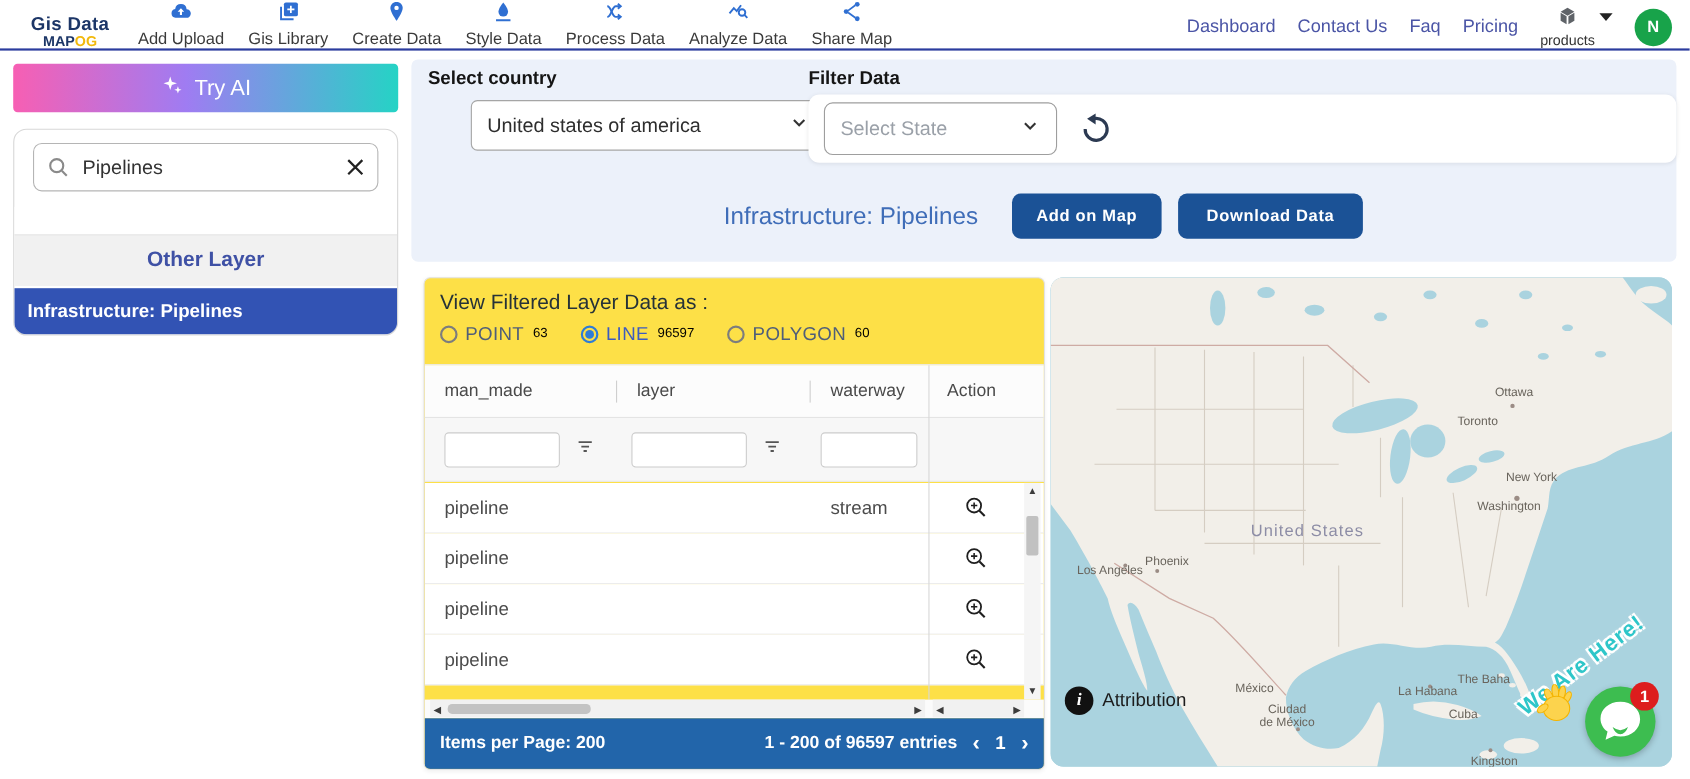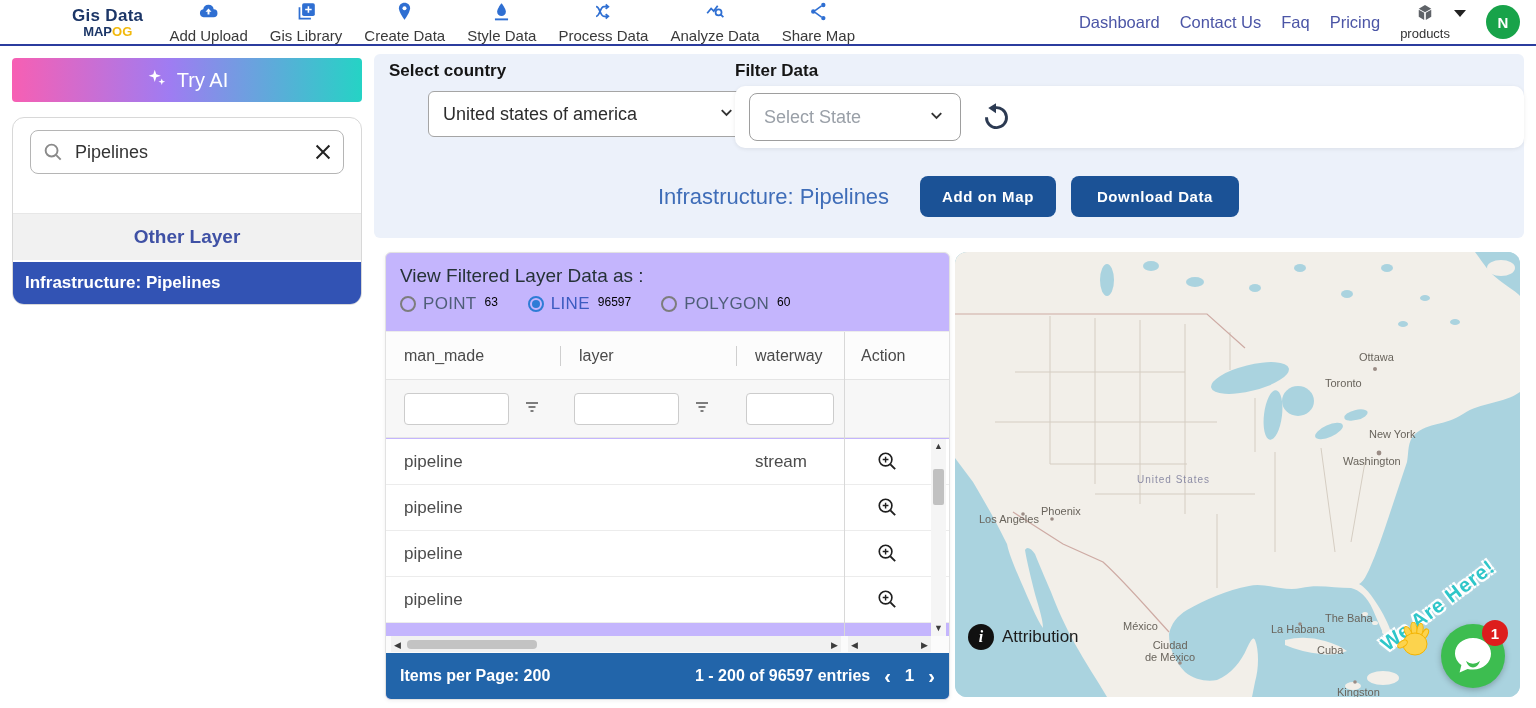--- a/index.html
+++ b/index.html
@@ -1,21 +1,21 @@
 <!DOCTYPE html>
 <html><head>
 <meta charset="utf-8">
 <style>
   * { box-sizing: border-box; margin: 0; padding: 0; }
   html,body { width:1536px; height:708px; overflow:hidden; background:#fff;
     font-family:"Liberation Sans","DejaVu Sans",sans-serif; }
 
   
   .navbar{ position:absolute; left:0; top:0; width:1536px; height:46px;
-    background:#fff; border-bottom:2px solid #2b3c9e; display:flex; align-items:center; z-index:30;padding-left:44px;}
+    background:#fff; border-bottom:2px solid #2b3c9e; display:flex; align-items:flex-end; z-index:30;}
   .brand{ margin-left:28px; text-align:center; line-height:1; }
   .brand .l1{ font-size:17px; font-weight:bold; color:#1c3667; letter-spacing:.3px;}
   .brand .l2{ font-size:13px; font-weight:bold; margin-top:1px;}
   .brand .l2 .map{ color:#1c3667; } .brand .l2 .og{ color:#f2b90d; }
   .nav-items{ display:flex; margin-left:26px; gap:22px; }
   .nav-item{ display:flex; flex-direction:column; align-items:center; gap:1px; cursor:pointer;}
   .nav-item svg{ width:21px; height:21px; }
   .nav-item .lbl{ font-size:15px; color:#3a3a3a; }
   .nav-right{ margin-left:auto; display:flex; align-items:center; gap:20px; margin-right:16px;}
   .nav-link{ color:#4b55a6; font-size:16.5px; cursor:pointer;}
@@ -52,21 +52,21 @@
   .selbox .stext{ font-size:18px; color:#2d2d2d; flex:1;}
   .selbox .stext.ph{ color:#9aa0a8;}
   .filter-card{ position:absolute; left:361px; top:32px; right:0; height:62px; background:#fff; border-radius:10px;
     box-shadow:0 1px 4px rgba(0,0,0,.08);}
   .reset-btn{ position:absolute; left:246px; top:16px; cursor:pointer;}
   .layer-title{ position:absolute; left:284px; top:130px; font-size:22px; color:#3f6db8;}
   .blue-btn{ position:absolute; top:122px; height:41px; background:#1b5296; color:#fff; border:none; border-radius:8px;
     font-size:15px; font-weight:bold; letter-spacing:.6px; cursor:pointer; font-family:inherit;}
 
   
-  .table-card{ position:absolute; left:385px; top:252px; width:565px; height:448px; background:#c4b5fd;
+  .table-card{ position:absolute; left:385px; top:252px; width:565px; height:448px; background:#fde047;
     border:1px solid #e2e2e2; border-radius:6px; box-shadow:0 1px 4px rgba(0,0,0,.06); overflow:hidden;}
   .tc-head{ padding:12px 14px 0 14px;}
   .view-lbl{ font-size:19px; color:#263238;}
   .radio-row{ display:flex; gap:30px; margin-top:7px; align-items:center;}
   .ropt{ display:flex; align-items:center; gap:7px; cursor:pointer;}
   .radio{ width:16px; height:16px; border:2px solid #7d7d7d; border-radius:50%; position:relative;}
   .radio.on{ border-color:#2e7cd6;}
   .radio.on::after{ content:''; position:absolute; inset:2px; background:#2e7cd6; border-radius:50%;}
   .ropt .rlbl{ font-size:17px; color:#4f5e79; letter-spacing:.3px;}
   .ropt.sel .rlbl{ color:#3c5bc0;}
@@ -97,21 +97,21 @@
   .tfoot{ position:absolute; left:0; right:0; bottom:0; height:46px; background:#2265aa; color:#fff;
     display:flex; align-items:center; padding:0 14px; font-size:16px; font-weight:bold;}
   .tfoot .pag{ margin-left:auto; display:flex; align-items:center; gap:14px;}
   .pchev{ font-size:20px; cursor:pointer; font-weight:bold; line-height:1;}
   .pnum{ font-size:17px;}
 
   
   .map-card{ position:absolute; left:955px; top:252px; width:565px; height:445px; border-radius:12px;
     overflow:hidden; background:#aad3df;}
   .map-label{ position:absolute; font-size:11px; color:#69645c; white-space:pre-line; text-align:center; pointer-events:none;}
-  .map-label.country{ font-size:10px; color:#8d8da6; letter-spacing:1px;}
+  .map-label.country{ font-size:15px; color:#8d8da6; letter-spacing:1px;}
   .notice{ position:absolute; left:22px; top:16px; width:422px; height:46px; background:#fff; border-radius:14px;
     display:flex; align-items:center; justify-content:center; gap:7px; color:#3a5ba9; font-size:17px;
     box-shadow:0 1px 3px rgba(0,0,0,.15);}
   .attrib{ position:absolute; left:13px; top:372px; display:flex; align-items:center; gap:8px; cursor:pointer;}
   .attrib .icirc{ width:26px; height:26px; border-radius:50%; background:#111; color:#fff;
     display:flex; align-items:center; justify-content:center; font-family:"Liberation Serif",serif;
     font-style:italic; font-weight:bold; font-size:16px;}
   .attrib .atxt{ font-size:17px; color:#1c1c1c;}
   .ribbon{ position:absolute; right:-18px; top:342px; width:200px; transform:rotate(-37deg);
     font-size:20px; font-weight:bold; color:#2ec6c9; letter-spacing:1px; text-align:center;

